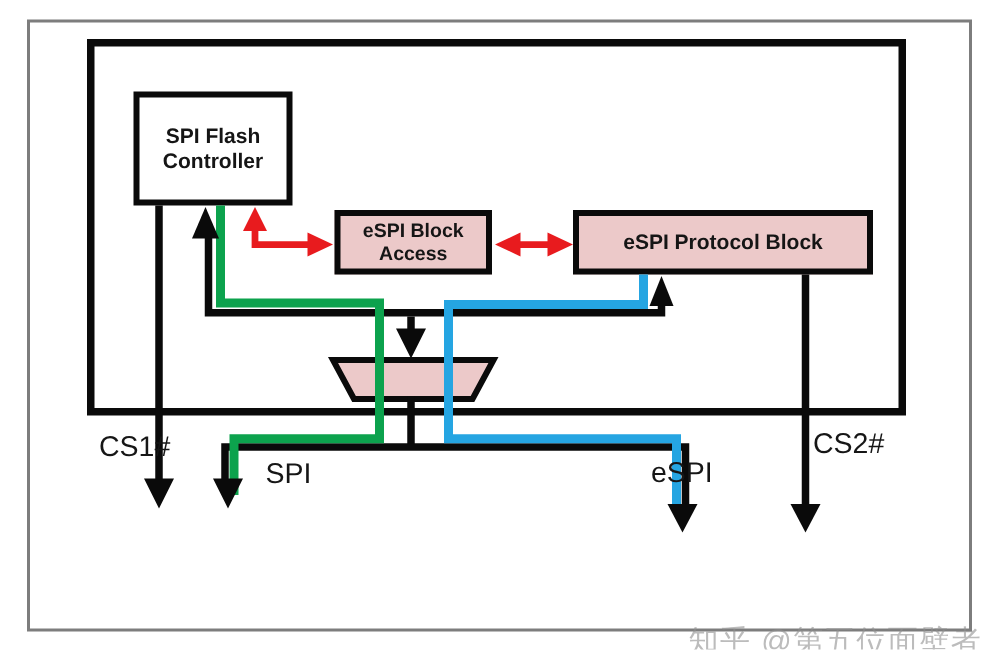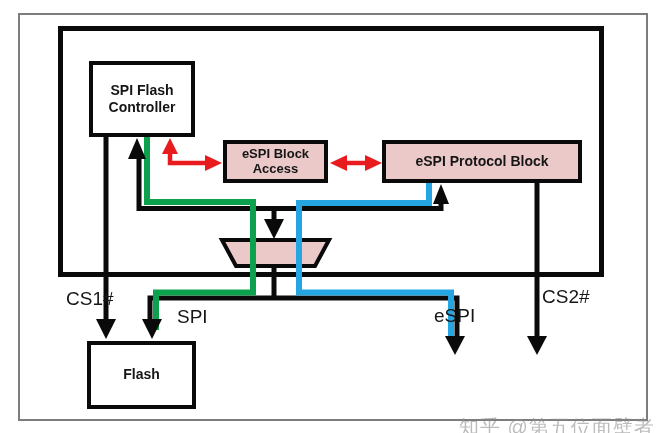--- a/index.html
+++ b/index.html
@@ -72,23 +72,20 @@
 
   <div class="block pink" id="espi-flash-access">
     <span>eSPI Block</span>
     <span>Access</span>
   </div>
 
   <div class="block pink" id="espi-protocol-block">
     <span>eSPI Protocol Block</span>
   </div>
 
-  <div class="block white" id="flash-block">
-    <span>Flash</span>
-  </div>
 
 
   <svg class="wires" width="661" height="433" viewBox="0 0 661 433">
 
     <polygon class="mux-shape" points="222,240 329,240 315,266 236,266"></polygon>
 
     <path class="k-line" d="M106,137 L106,321"></path>
     <path class="k-line" d="M139,155 L139,208.5 L441,208.5 L441,200"></path>
     <path class="k-line" d="M274,211 L274,221"></path>
     <path class="k-line" d="M274,264 L274,298"></path>

